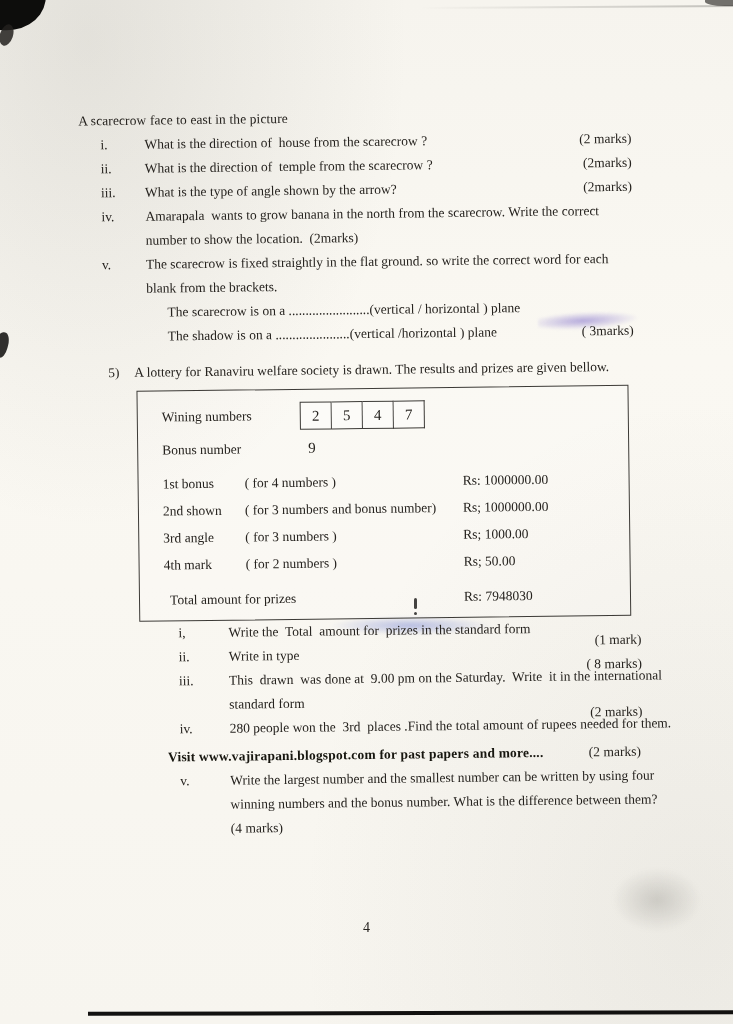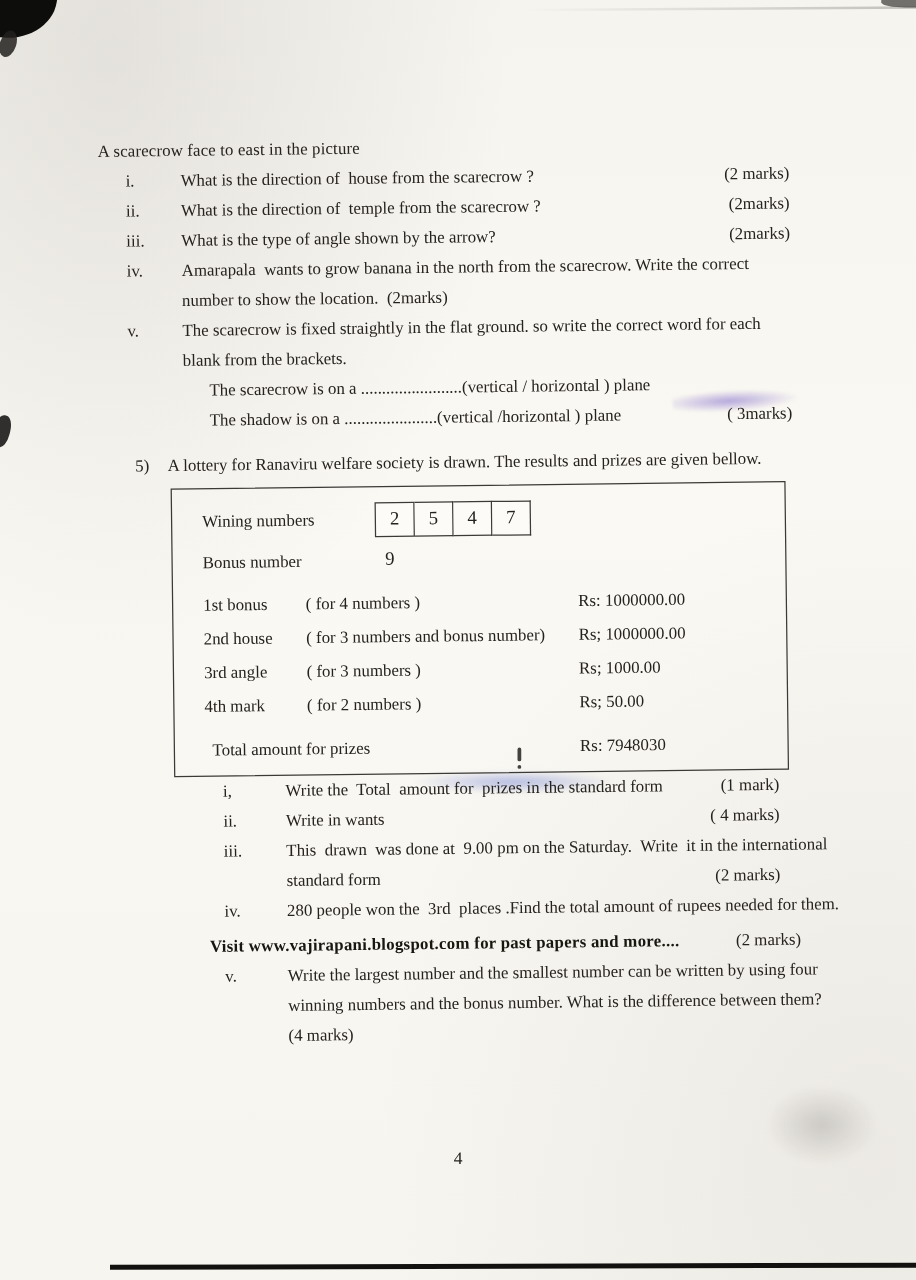--- a/index.html
+++ b/index.html
@@ -15,21 +15,21 @@
   .line{font-size:13.5px;line-height:24px;letter-spacing:.1px;}
   .intro{margin-left:78px;}
   .qrow{position:relative;line-height:24px;font-size:13.5px;}
   .qrow.q4{margin:0 42px 0 100px;}
   .qrow.q5{margin:0 24px 0 172px;}
   .qnum{display:inline-block;vertical-align:top;width:44px;}
   .q5 .qnum{width:50px;}
   .qtext{display:inline-block;vertical-align:top;white-space:pre;}
   .qmarks{position:absolute;top:0;white-space:nowrap;}
   .q4 .qmarks{right:60px;}
-  .q5 .qmarks{right:92px;}
+  .q5 .qmarks{right:74px;margin-top:12px;}
   .qmarks.m2{top:24px;}
   .mt6{margin-top:6px;}.mt4{margin-top:4px;}.mt2{margin-top:2px;}
   .mt8{margin-top:8px;}
   .blankrow{display:flex;margin:0 102px 0 165px;font-size:13.5px;line-height:24px;}
   .blankrow .qmarks{position:static;margin-left:auto;}
   .q5head{margin:12px 40px 0 105px;font-size:13.5px;line-height:24px;}
   .qnum5{display:inline-block;width:26px;}
   
   .prizebox{margin:6px 0 0 133px;width:492px;border:1.6px solid #3c3a36;box-sizing:border-box;
             padding:12px 16px 8px 24px;font-size:13.5px;background:rgba(255,255,255,0.15);}
@@ -140,21 +140,21 @@
         <span class="wlabel">Bonus number</span>
         <span class="bval">9</span>
       </div>
       <div class="places">
         <div class="prow">
           <span>1st  bonus</span>
           <span>( for 4  numbers  )</span>
           <span>Rs:  1000000.00</span>
         </div>
         <div class="prow">
-          <span>2nd house</span>
+          <span>2nd shown</span>
           <span>( for  3 numbers and  bonus number)</span>
           <span>Rs;  1000000.00</span>
         </div>
         <div class="prow">
           <span>3rd angle</span>
           <span>( for  3 numbers )</span>
           <span>Rs;  1000.00</span>
         </div>
         <div class="prow">
           <span>4th  mark</span>
@@ -166,22 +166,22 @@
         <span class="tlabel">Total  amount for  prizes</span>
         <span>Rs:  7948030</span>
       </div>
     </div>
 
     <div class="qrow q5 mt8">
       <span class="qnum">i,</span><span class="qtext">Write the  Total  amount for  prizes in the standard form</span>
       <span class="qmarks">(1 mark)</span>
     </div>
     <div class="qrow q5">
-      <span class="qnum">ii.</span><span class="qtext">Write in wants</span>
-      <span class="qmarks">( 4 marks)</span>
+      <span class="qnum">ii.</span><span class="qtext">Write in type</span>
+      <span class="qmarks">( 8 marks)</span>
     </div>
     <div class="qrow q5">
       <span class="qnum">iii.</span><span class="qtext">This  drawn  was done at  9.00 pm on the Saturday.  Write  it in the international
 standard form</span>
       <span class="qmarks m2">(2 marks)</span>
     </div>
     <div class="qrow q5">
       <span class="qnum">iv.</span><span class="qtext">280 people won the  3rd  places .Find the total amount of rupees needed for them.</span>
     </div>
 

